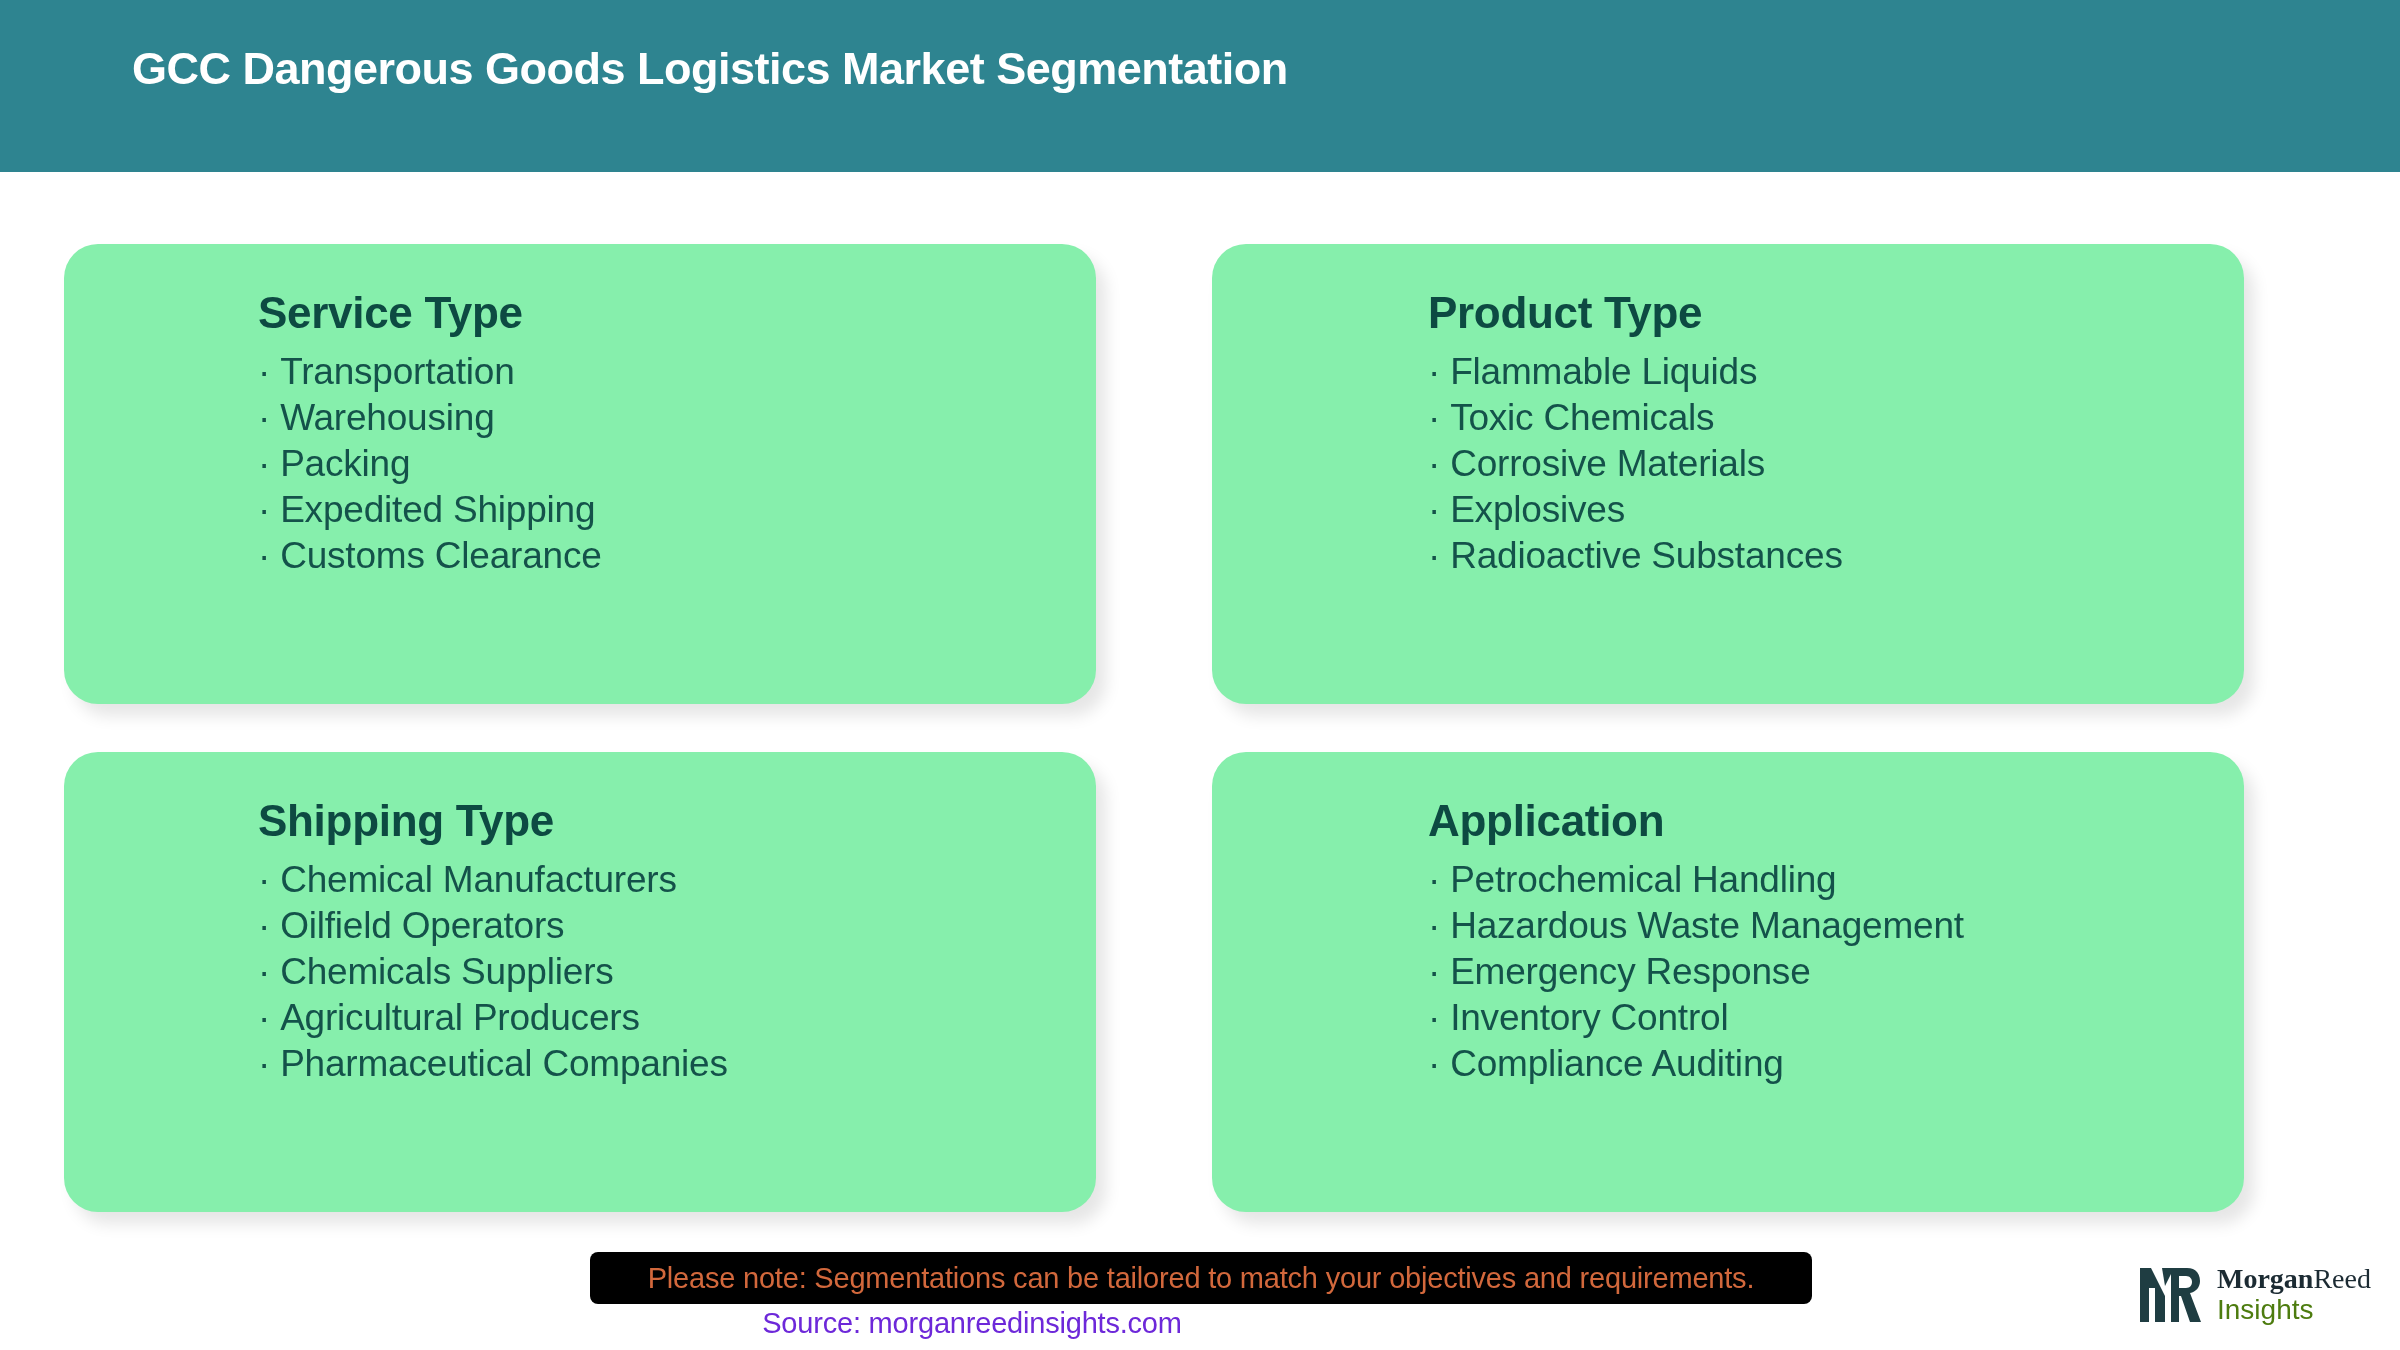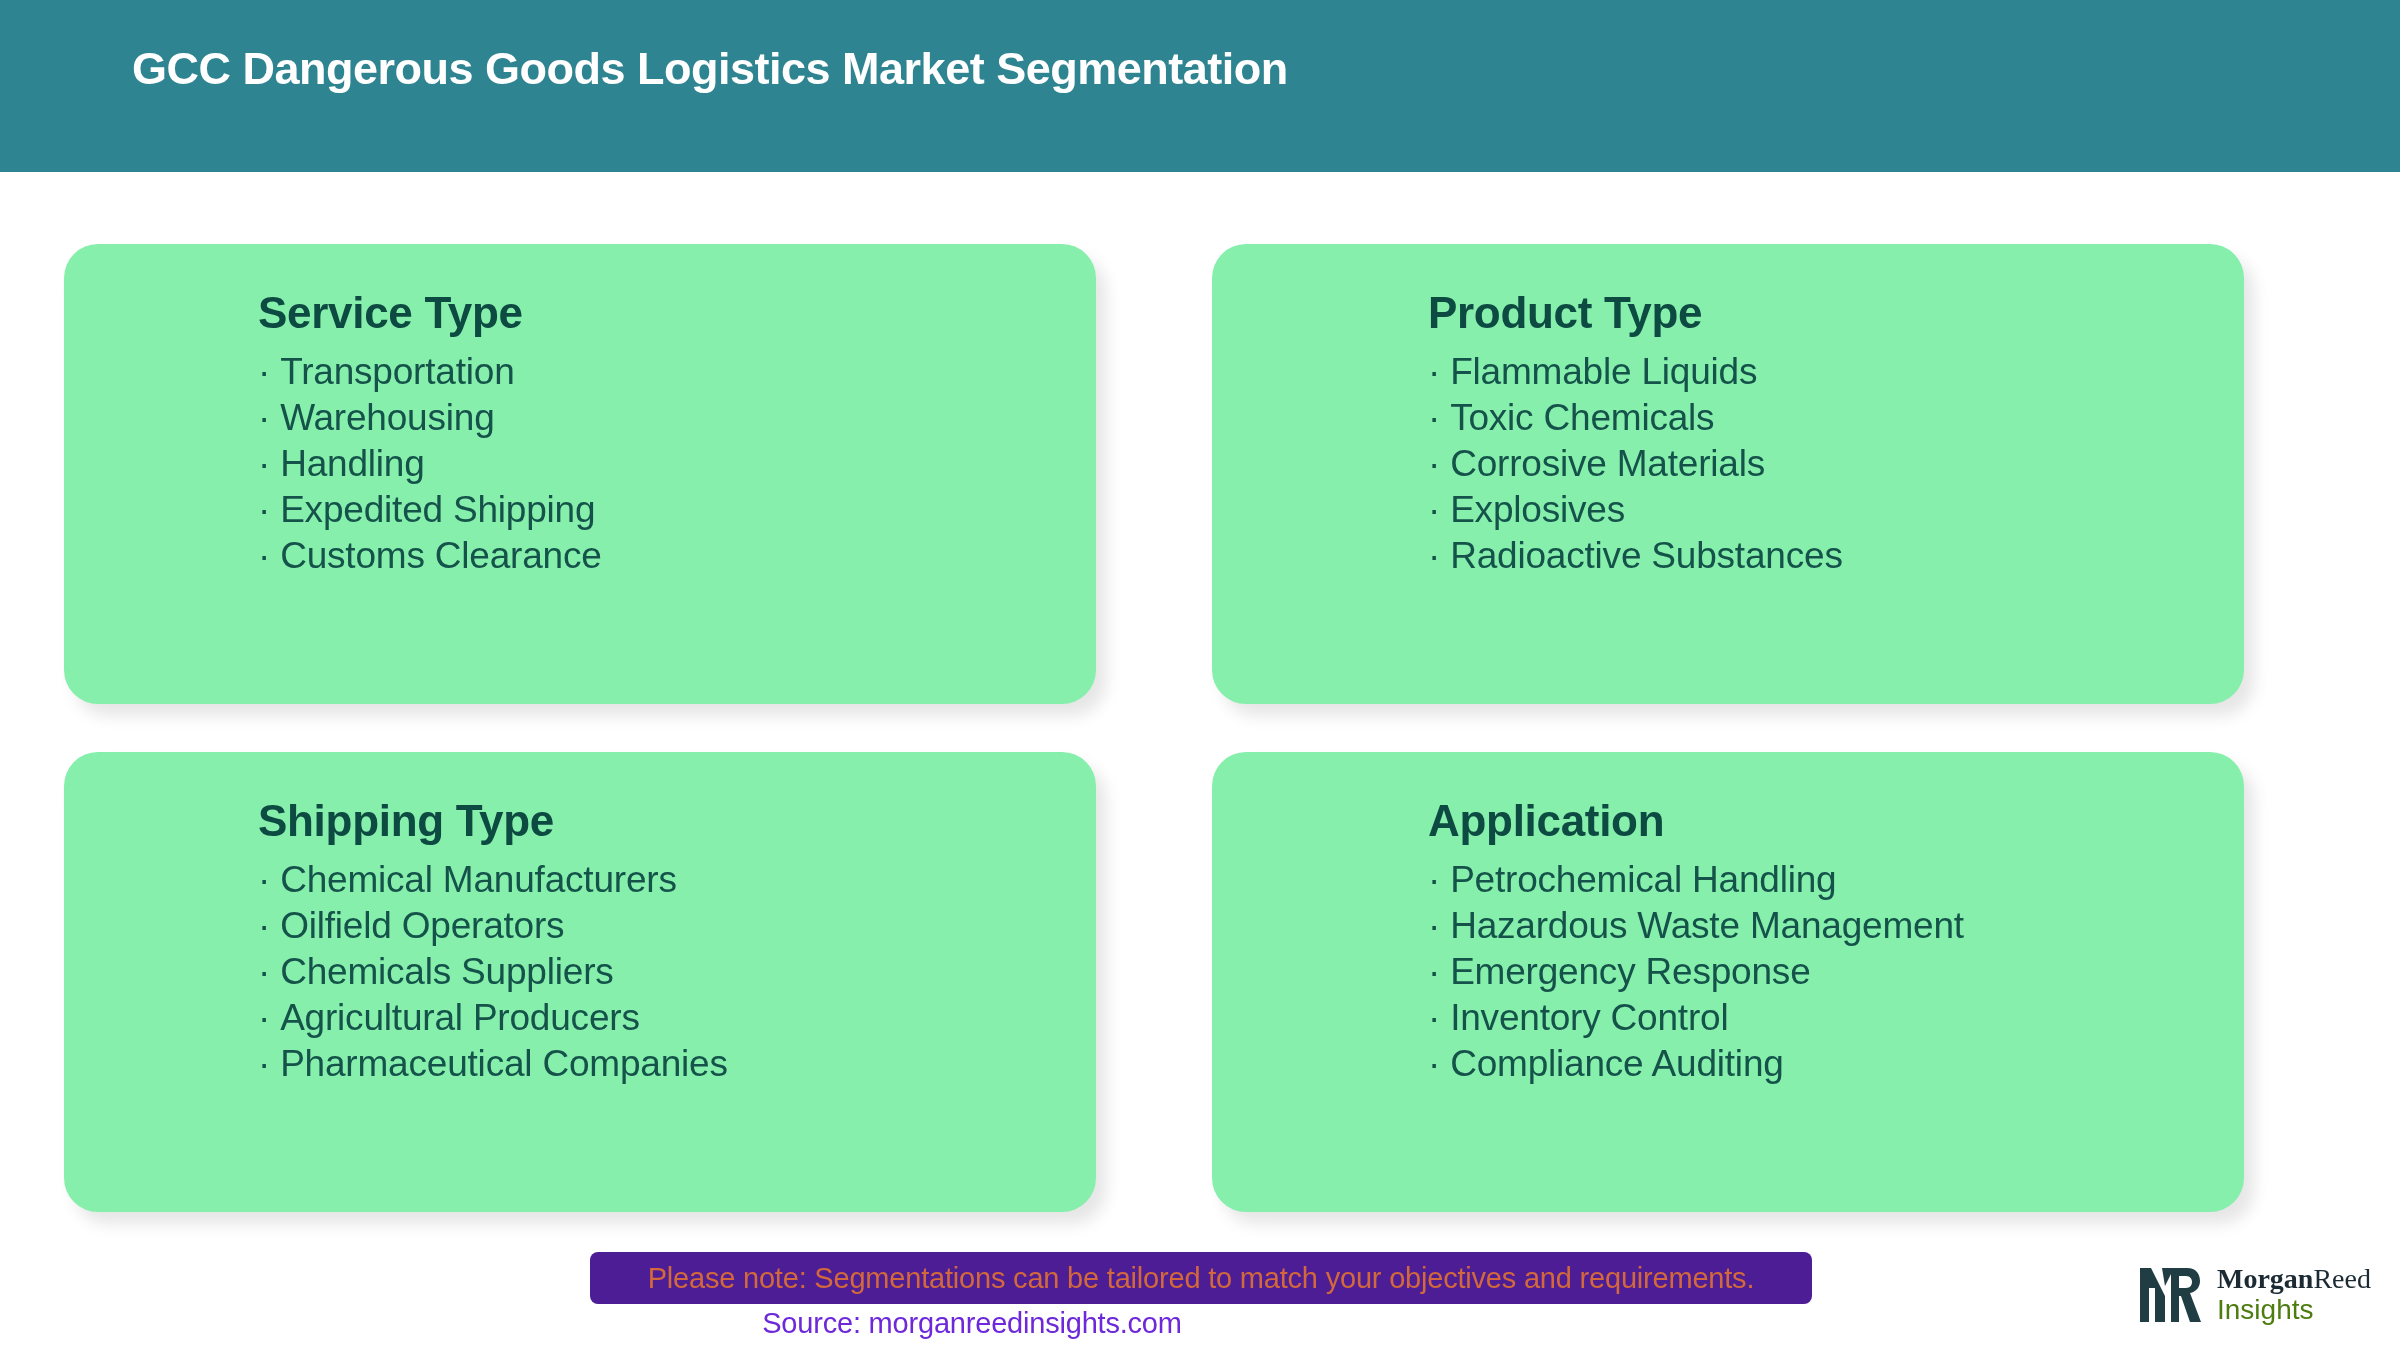--- a/index.html
+++ b/index.html
@@ -94,21 +94,21 @@
     margin-right: 10px;
   }
 
   
   .note-pill {
     position: absolute;
     left: 590px;
     top: 1252px;
     width: 1222px;
     height: 52px;
-    background: #4c1d95;
+    background: #000000;
     border-radius: 8px;
     display: flex;
     align-items: center;
     justify-content: center;
     box-sizing: border-box;
   }
   .note-text {
     font-size: 29px;
     color: #D2683C;
     white-space: nowrap;
@@ -170,21 +170,21 @@
 </div>
 
 <div class="cards-area">
 
   <div class="card card-0">
     <div class="card-inner">
       <div class="card-title">Service Type</div>
       <ul class="card-list">
         <li><span class="bullet">·</span><span>Transportation</span></li>
         <li><span class="bullet">·</span><span>Warehousing</span></li>
-        <li><span class="bullet">·</span><span>Handling</span></li>
+        <li><span class="bullet">·</span><span>Packing</span></li>
         <li><span class="bullet">·</span><span>Expedited Shipping</span></li>
         <li><span class="bullet">·</span><span>Customs Clearance</span></li>
       </ul>
     </div>
   </div>
 
   <div class="card card-1">
     <div class="card-inner">
       <div class="card-title">Product Type</div>
       <ul class="card-list">

